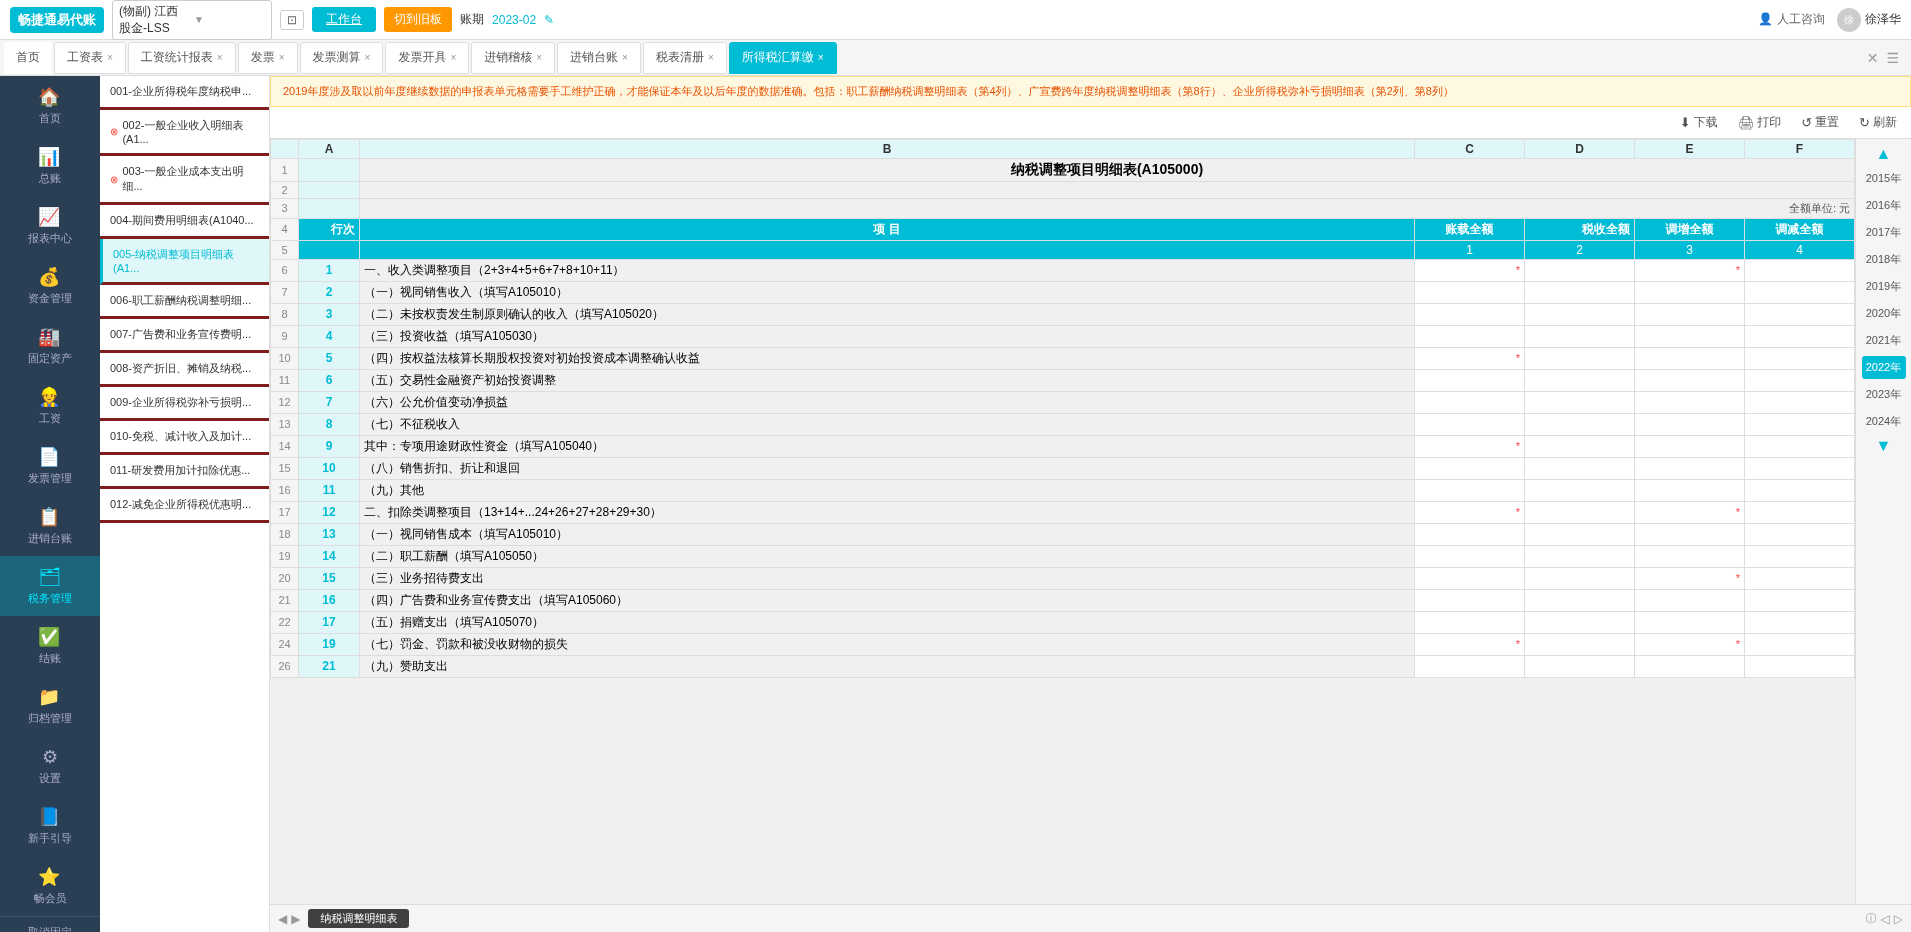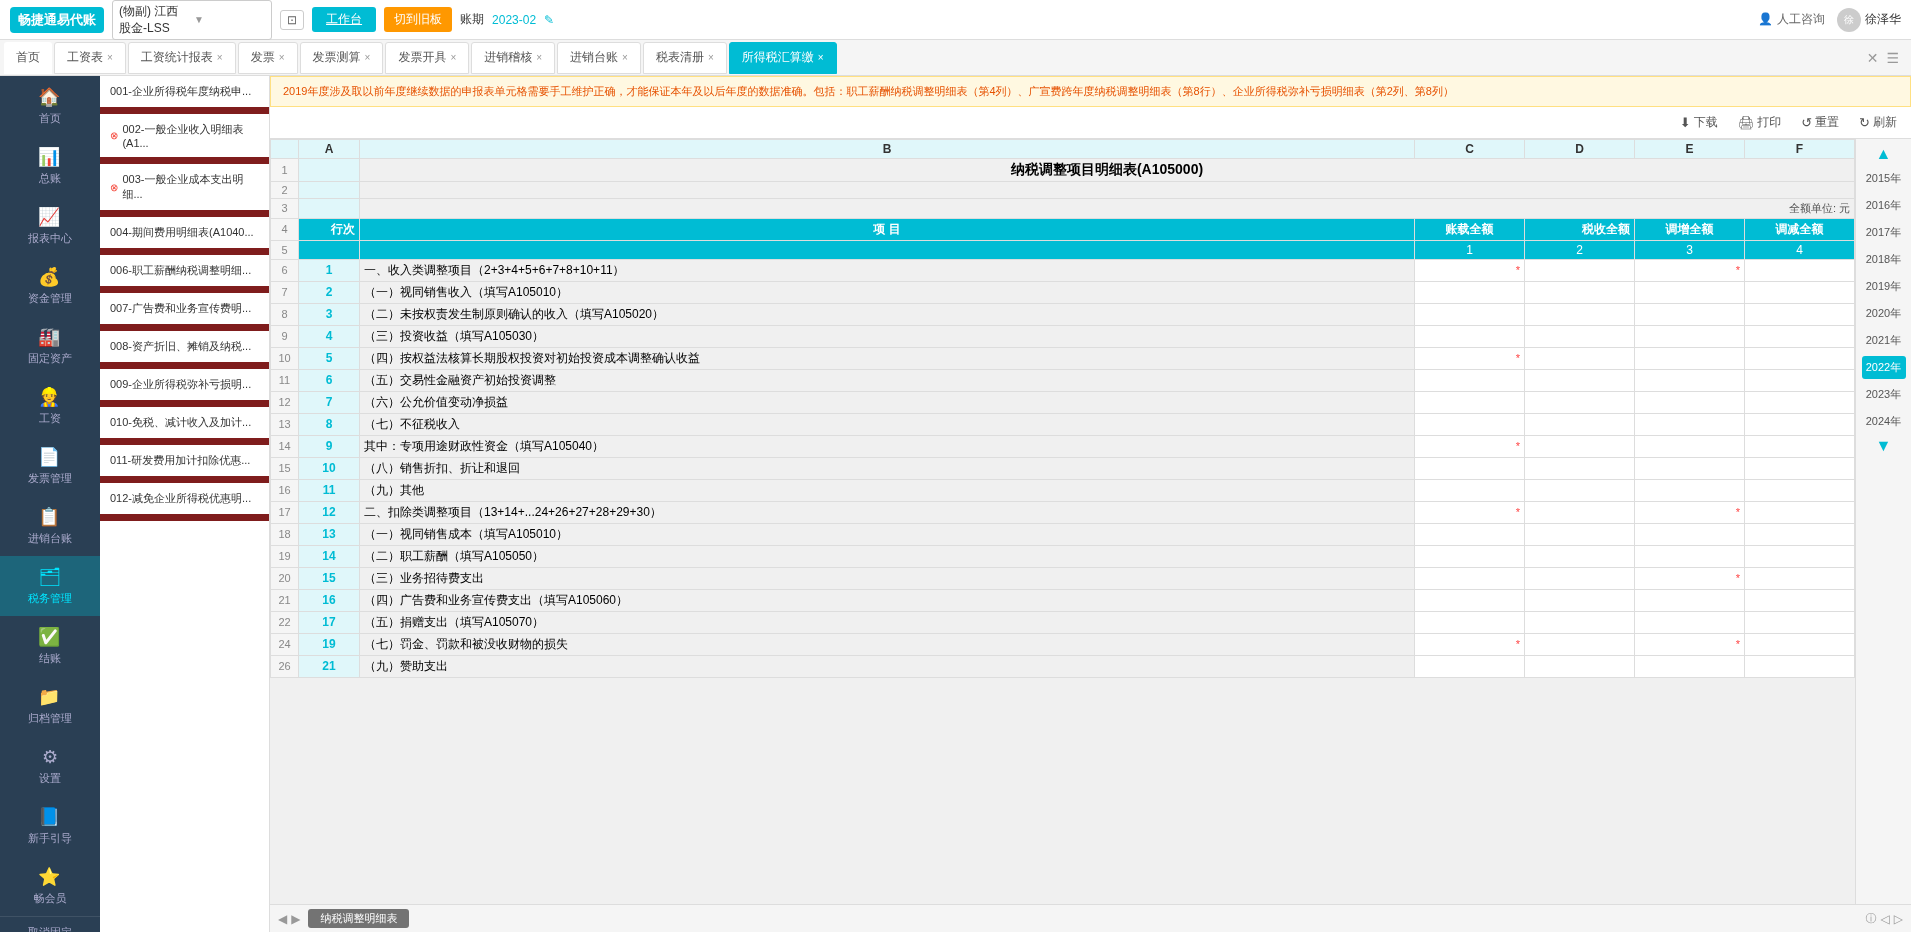--- a/index.html
+++ b/index.html
@@ -40,21 +40,21 @@
     .sidebar-item.active { background: rgba(0,188,212,0.3); color: #00e5ff; }
     .sidebar-icon { font-size: 18px; }
     .sidebar-bottom { margin-top: auto; }
     .sidebar-collapse { display: flex; align-items: center; justify-content: center; color: #aac; font-size: 11px; padding: 8px; cursor: pointer; border-top: 1px solid rgba(255,255,255,0.1); }
 
     
     .content-area { flex: 1; display: flex; overflow: hidden; }
 
     
     .submenu { width: 170px; background: #fff; border-right: 1px solid #ddd; overflow-y: auto; flex-shrink: 0; }
-    .submenu-item { padding: 8px 10px; cursor: pointer; color: #333; font-size: 11px; border-bottom: 7px solid #7f1d1d; display: flex; align-items: center; gap: 4px; }
+    .submenu-item { padding: 8px 10px; cursor: pointer; color: #333; font-size: 11px; border-bottom: 3px solid #7f1d1d; display: flex; align-items: center; gap: 4px; }
     .submenu-item.active { background: #e0f7fa; color: #00bcd4; border-left: 3px solid #00bcd4; }
     .submenu-item .err-icon { color: #f44336; font-size: 10px; }
 
     
     .main-content { flex: 1; display: flex; flex-direction: column; overflow: hidden; }
 
     
     .warning-bar { background: #fff8e1; border: 1px solid #ffe082; padding: 6px 12px; font-size: 11px; color: #e65100; line-height: 1.5; flex-shrink: 0; }
 
     
@@ -76,21 +76,21 @@
     .spreadsheet .star { color: #ff4444; }
 
     
     .year-panel { width: 56px; background: #f5f5f5; border-left: 1px solid #ddd; display: flex; flex-direction: column; align-items: center; padding: 4px 0; overflow-y: auto; flex-shrink: 0; }
     .year-btn { width: 44px; padding: 4px 2px; text-align: center; font-size: 11px; cursor: pointer; color: #555; border-radius: 3px; margin: 2px 0; }
     .year-btn.active { background: #00bcd4; color: #fff; }
     .year-nav { color: #00bcd4; font-size: 16px; cursor: pointer; padding: 2px; }
 
     
     .bottom-bar { display: flex; align-items: center; background: #f5f5f5; border-top: 1px solid #ddd; height: 28px; flex-shrink: 0; padding: 0 8px; gap: 8px; }
-    .sheet-tab { padding: 2px 12px; background: #737373; color: #fff; border-radius: 3px; font-size: 11px; cursor: pointer; }
+    .sheet-tab { padding: 2px 12px; background: #404040; color: #fff; border-radius: 3px; font-size: 11px; cursor: pointer; }
     .bottom-nav { display: flex; gap: 4px; margin-left: auto; align-items: center; }
 
     
     ::-webkit-scrollbar { width: 8px; height: 8px; }
     ::-webkit-scrollbar-track { background: #f0f0f0; }
     ::-webkit-scrollbar-thumb { background: #ccc; border-radius: 4px; }
   </style>
 </head>
 <body>
 
@@ -235,20 +235,23 @@
         <span class="err-icon">⊗</span>
         <span>002-一般企业收入明细表(A1...</span>
       </div>
       <div class="submenu-item">
         <span class="err-icon">⊗</span>
         <span>003-一般企业成本支出明细...</span>
       </div>
       <div class="submenu-item">
         <span>004-期间费用明细表(A1040...</span>
       </div>
+      <div class="submenu-item active">
+        <span>005-纳税调整项目明细表(A1...</span>
+      </div>
       <div class="submenu-item">
         <span>006-职工薪酬纳税调整明细...</span>
       </div>
       <div class="submenu-item">
         <span>007-广告费和业务宣传费明...</span>
       </div>
       <div class="submenu-item">
         <span>008-资产折旧、摊销及纳税...</span>
       </div>
       <div class="submenu-item">

